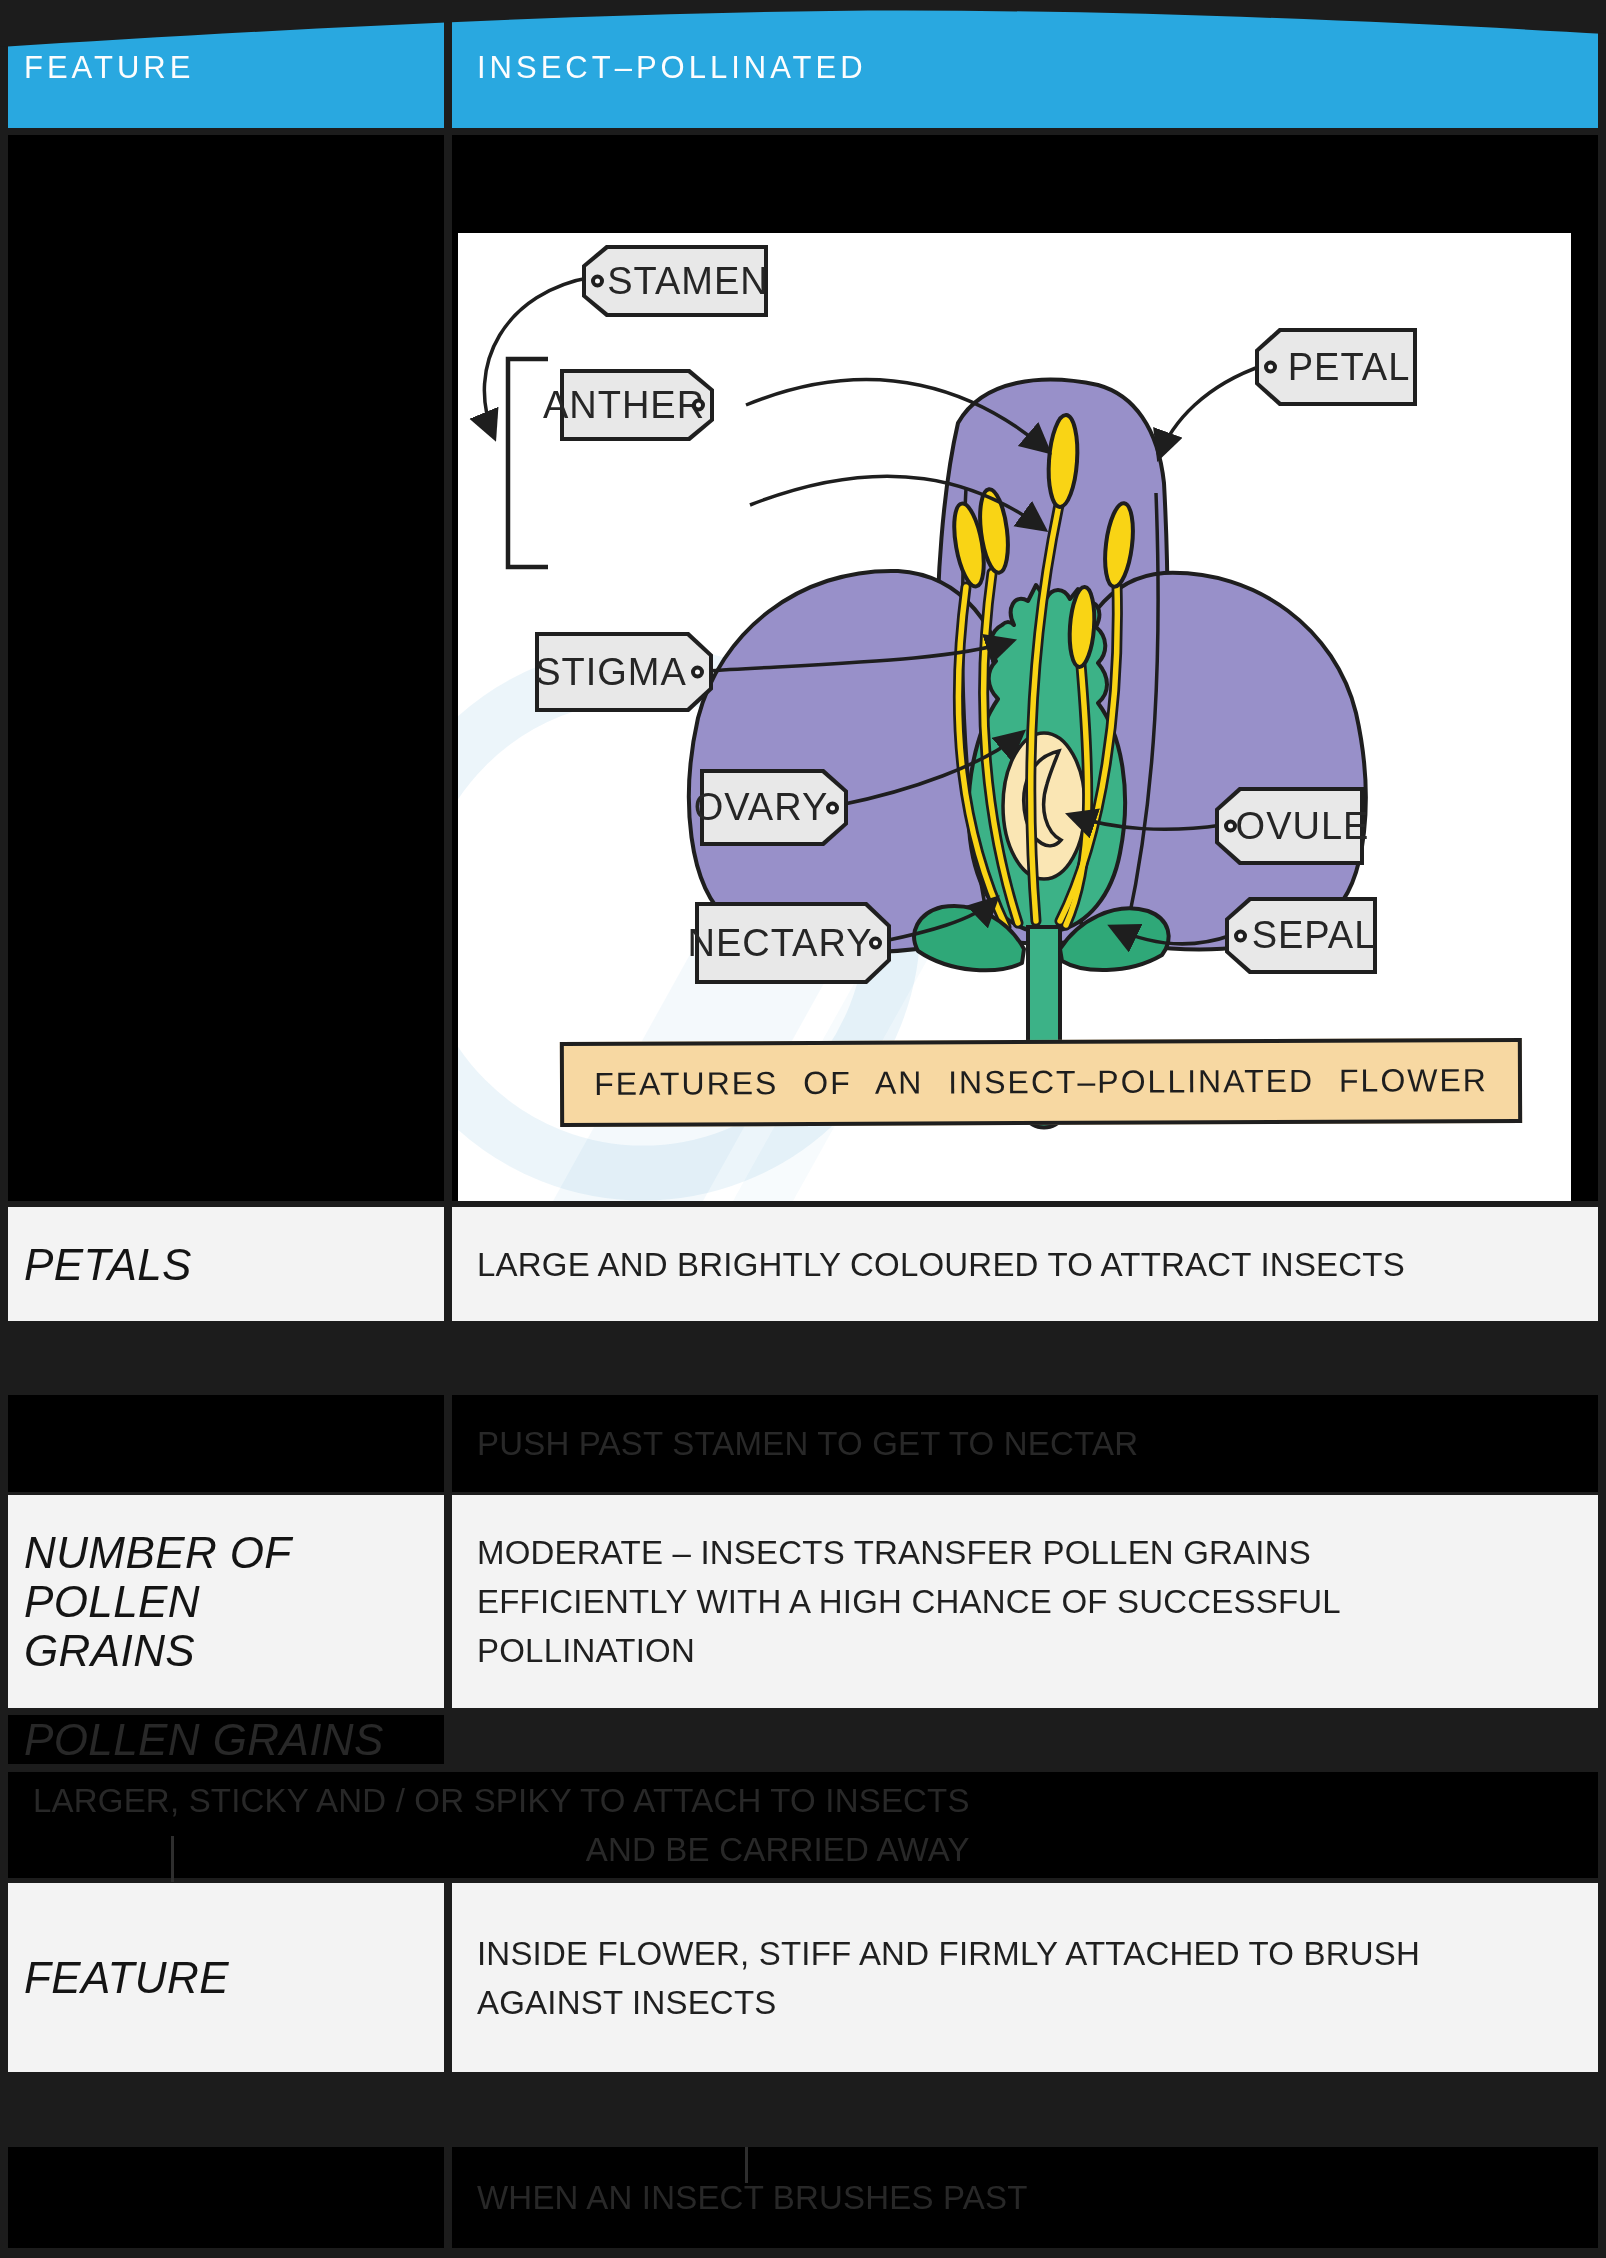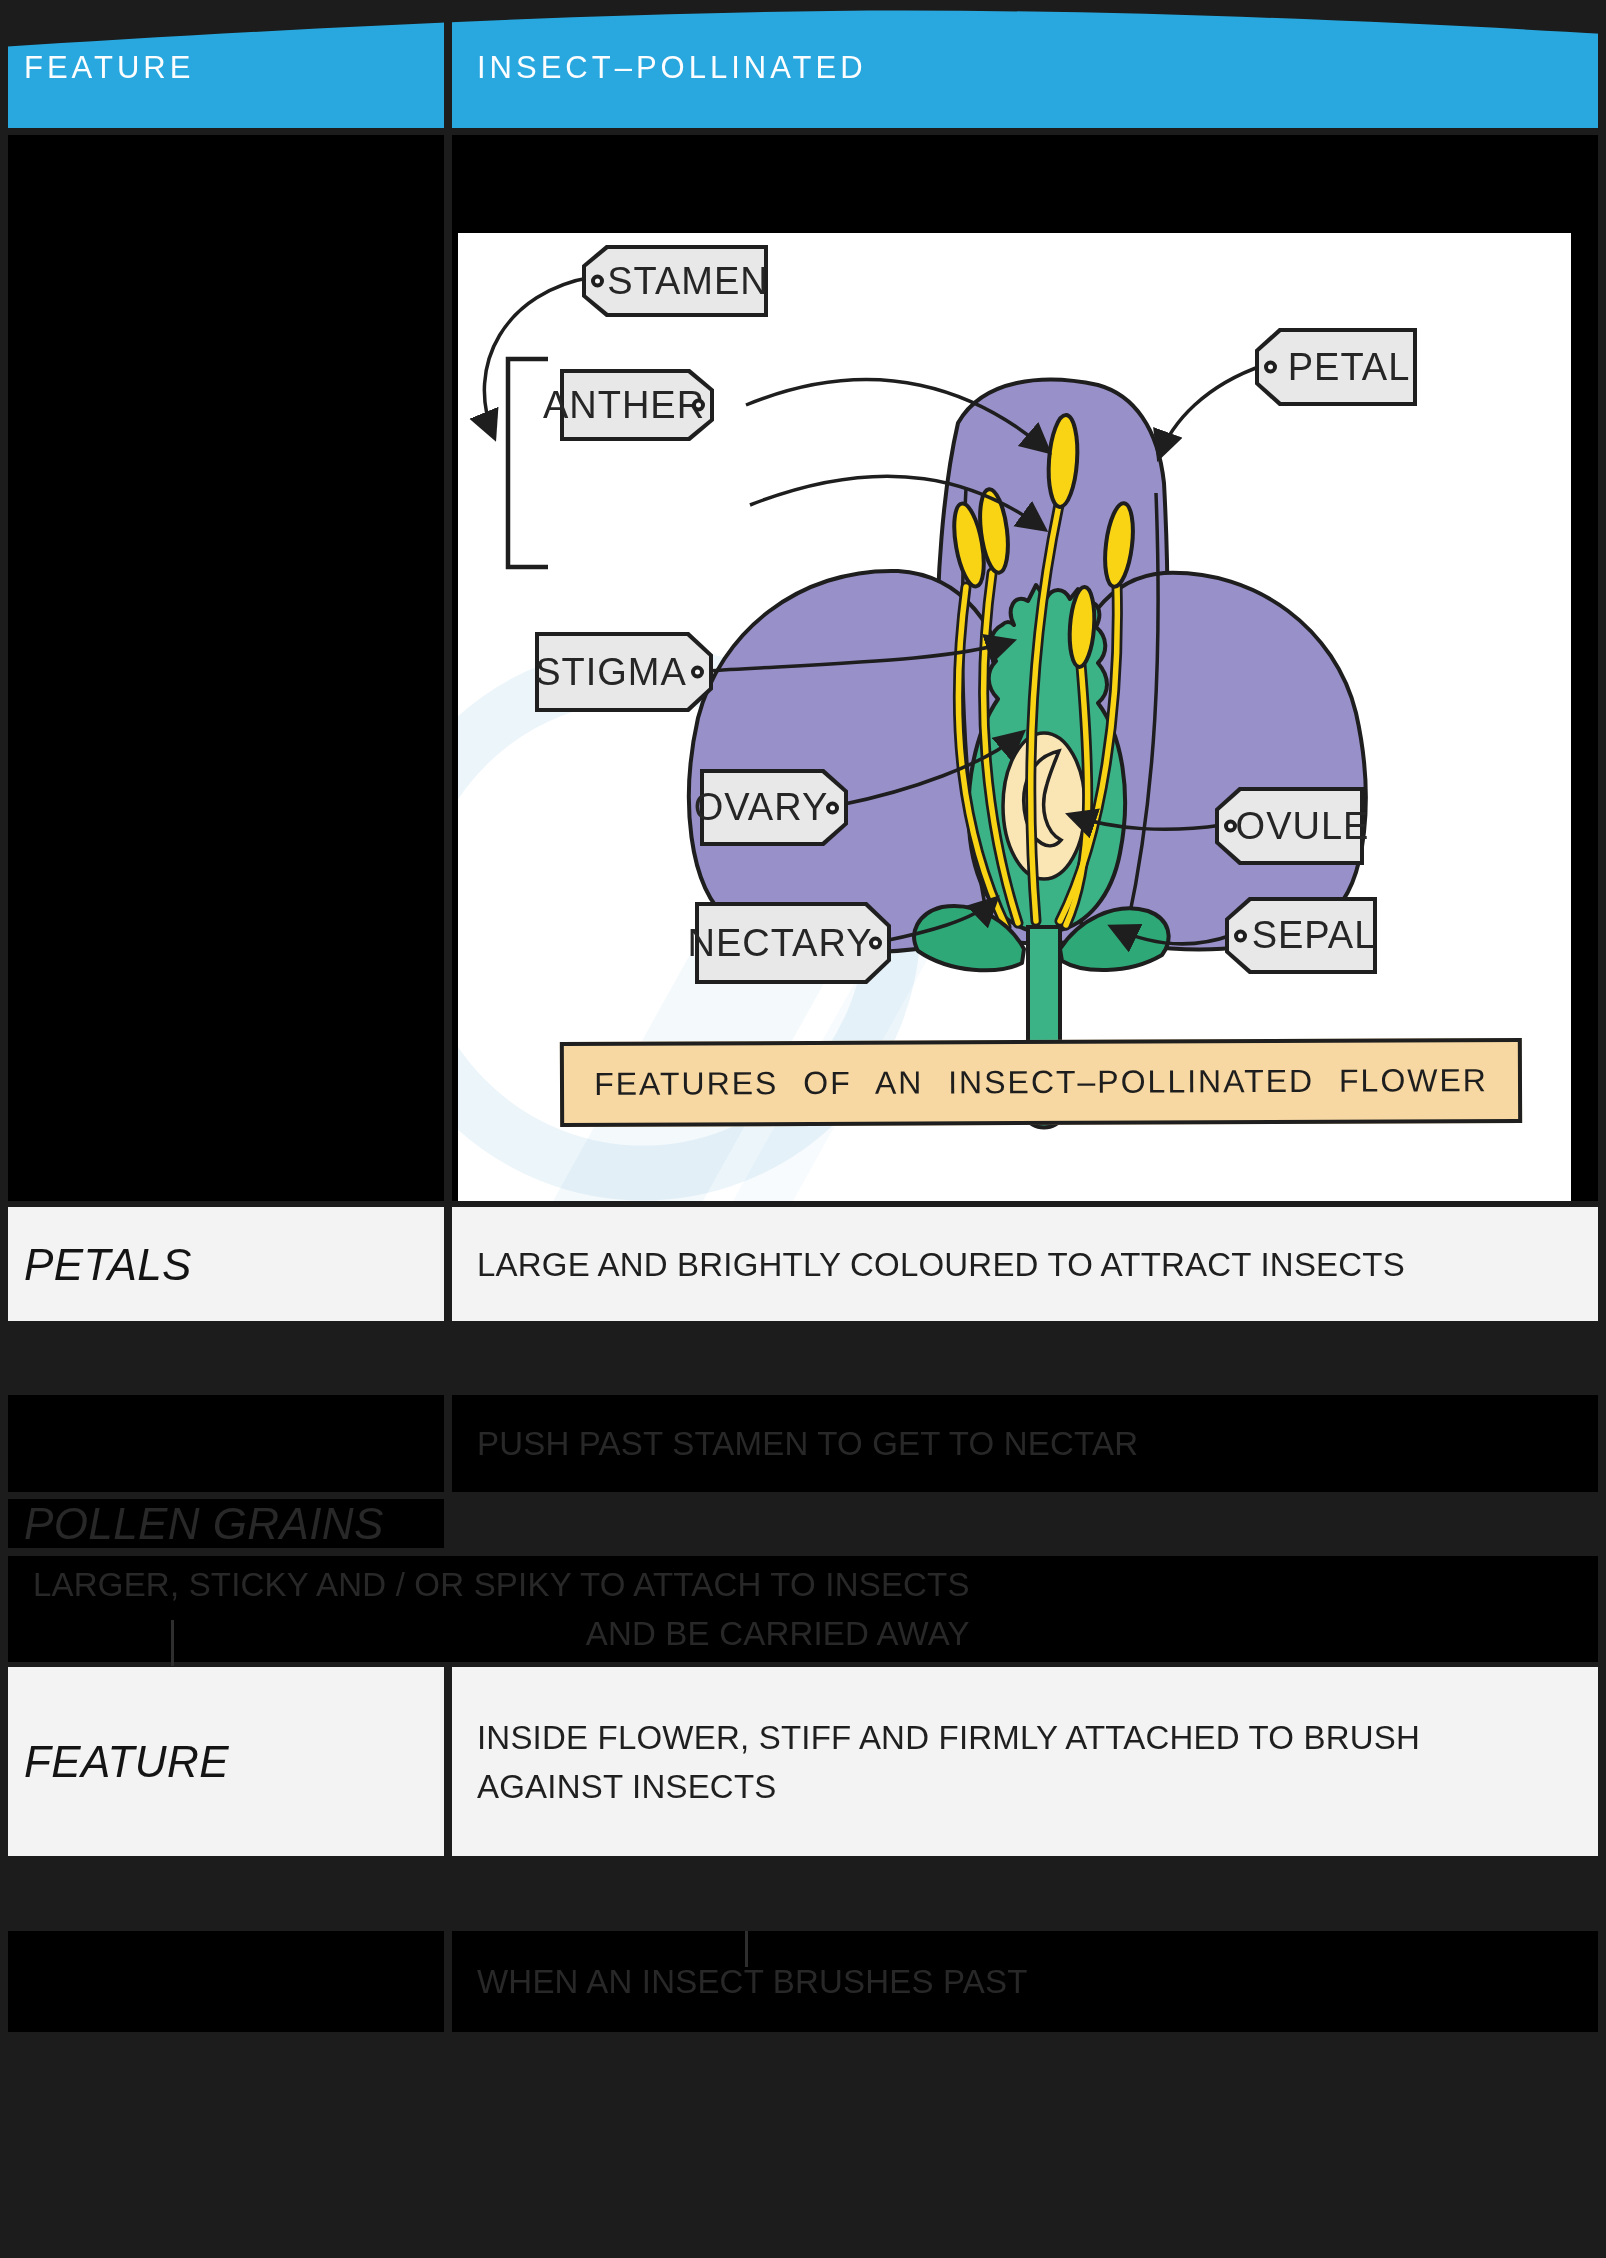--- a/index.html
+++ b/index.html
@@ -227,20 +227,31 @@
 
   <div class="row trow r-hiddenA">
     <div class="cl darkcell">
       <span class="lbl ghost"></span>
     </div>
     <div class="cr darkcell">
       <span class="desc ghost">PUSH PAST STAMEN TO GET TO NECTAR</span>
     </div>
   </div>
 
+  <div class="row trow r-number">
+    <div class="cl light">
+      <span class="lbl">NUMBER OF POLLEN
+GRAINS</span>
+    </div>
+    <div class="cr light">
+      <span class="desc">MODERATE – INSECTS TRANSFER POLLEN GRAINS
+EFFICIENTLY WITH A HIGH CHANCE OF SUCCESSFUL
+POLLINATION</span>
+    </div>
+  </div>
 
   <div class="row trow r-pollen">
     <div class="cl darkcell">
       <span class="lbl ghost">POLLEN GRAINS</span>
     </div>
     <div class="cr darkcell">
       <span class="desc ghost">LARGER, STICKY AND / OR SPIKY TO ATTACH TO INSECTS
 AND BE CARRIED AWAY</span>
       <span class="caret caret-pollen"></span>
     </div>

